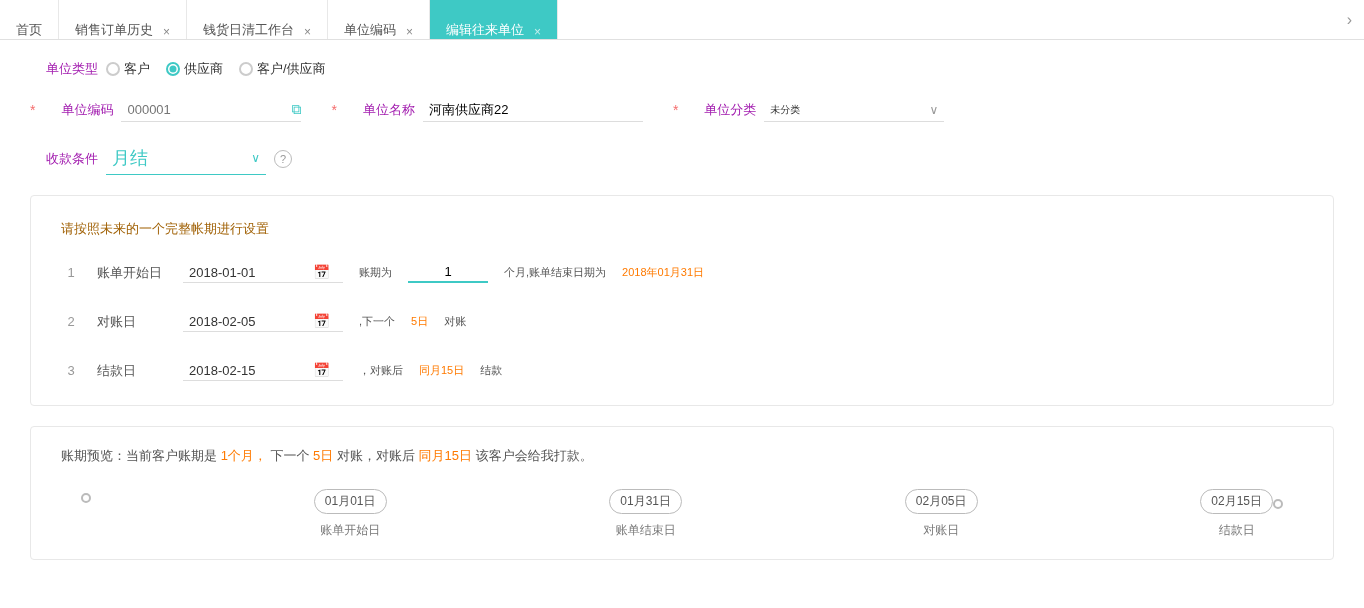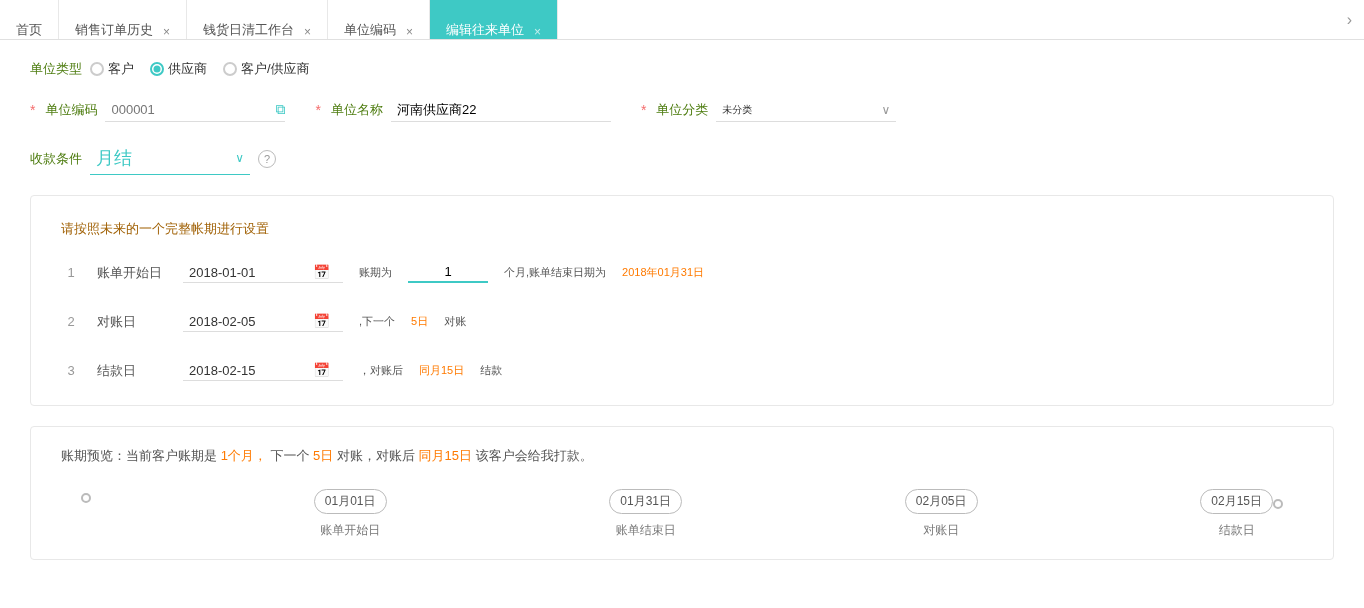--- a/index.html
+++ b/index.html
@@ -57,23 +57,24 @@
       align-items: center;
       margin-bottom: 20px;
       gap: 30px;
     }
     .form-field {
       display: flex;
       align-items: center;
       gap: 8px;
     }
     .form-field label {
-      color: #4d7c0f;
+      color: #a21caf;
       white-space: nowrap;
       font-size: 13px;
+      margin-left: 16px;
     }
     .required-star {
       color: #f56c6c;
       margin-right: 2px;
     }
     .radio-group {
       display: flex;
       align-items: flex-start;
       gap: 16px;
     }

